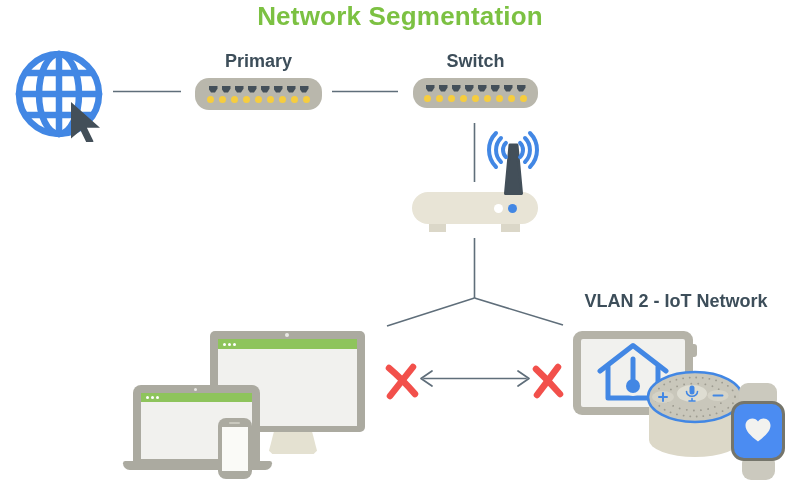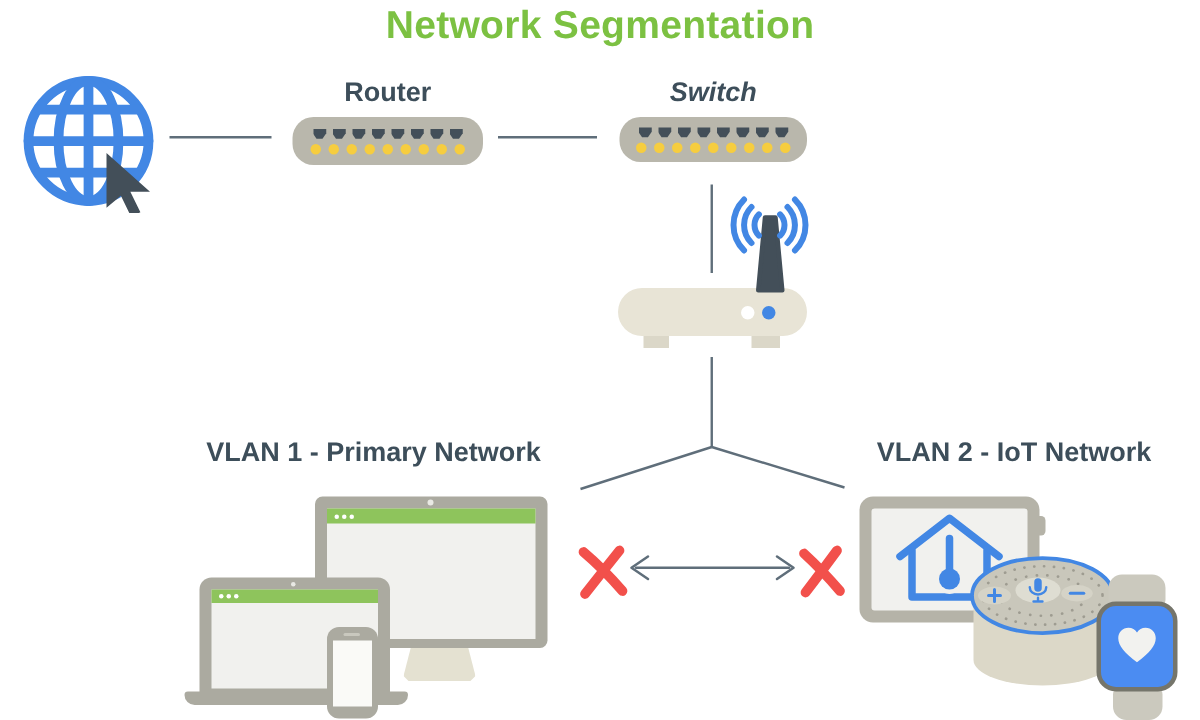--- a/index.html
+++ b/index.html
@@ -87,21 +87,21 @@
       <circle cx="46" cy="48" r="40"></circle>
       <ellipse cx="46" cy="48" rx="20" ry="40"></ellipse>
       <line x1="46" y1="8" x2="46" y2="88"></line>
       <line x1="6" y1="48" x2="86" y2="48"></line>
       <line x1="13" y1="27" x2="79" y2="27"></line>
       <line x1="13" y1="69" x2="79" y2="69"></line>
     </g>
     <path class="fslate" d="M58,56 L58,92.5 L67.6,84.5 L74.4,98.5 L80.6,95.5 L73.9,81.8 L87,81.8 Z"></path>
   </svg>
 
-  <div class="lbl" style="left:195px;top:51px;width:127px;">Router</div>
+  <div class="lbl" style="left:195px;top:51px;width:127px;">Primary</div>
   <div class="netbox" style="left:195px;top:78px;width:127px;height:32px;">
     <div class="ports">
         <div class="port"></div>
         <div class="port"></div>
         <div class="port"></div>
         <div class="port"></div>
         <div class="port"></div>
         <div class="port"></div>
         <div class="port"></div>
         <div class="port"></div>
@@ -112,21 +112,21 @@
         <div class="led"></div>
         <div class="led"></div>
         <div class="led"></div>
         <div class="led"></div>
         <div class="led"></div>
         <div class="led"></div>
         <div class="led"></div>
       </div>
   </div>
 
-  <div class="lbl" style="left:413px;top:51px;width:125px;font-style:italic;">Switch</div>
+  <div class="lbl" style="left:413px;top:51px;width:125px;">Switch</div>
   <div class="netbox" style="left:413px;top:78px;width:125px;height:30px;">
     <div class="ports">
         <div class="port"></div>
         <div class="port"></div>
         <div class="port"></div>
         <div class="port"></div>
         <div class="port"></div>
         <div class="port"></div>
         <div class="port"></div>
         <div class="port"></div>
@@ -154,21 +154,20 @@
     <g class="sb" stroke-width="4">
       <path d="M23.93,18.93 A10,10 0 0 0 23.93,33.07"></path>
       <path d="M19,14 A17,17 0 0 0 19,38"></path>
       <path d="M14.03,9.03 A24,24 0 0 0 14.03,42.97"></path>
       <path d="M38.07,18.93 A10,10 0 0 1 38.07,33.07"></path>
       <path d="M43,14 A17,17 0 0 1 43,38"></path>
       <path d="M47.97,9.03 A24,24 0 0 1 47.97,42.97"></path>
     </g>
   </svg>
 
-  <div class="lbl" style="left:39px;top:291px;width:420px;">VLAN 1 - Primary Network</div>
   <div class="lbl" style="left:566px;top:291px;width:220px;text-align:center;">VLAN 2 - IoT Network</div>
 
   <div class="abs monitor"></div>
   <div class="abs mon-cam"></div>
   <div class="abs mon-screen">
     <div class="greenbar" style="height:10px;">
       <div class="bardot"></div>
         <div class="bardot"></div>
         <div class="bardot"></div>
     </div>

